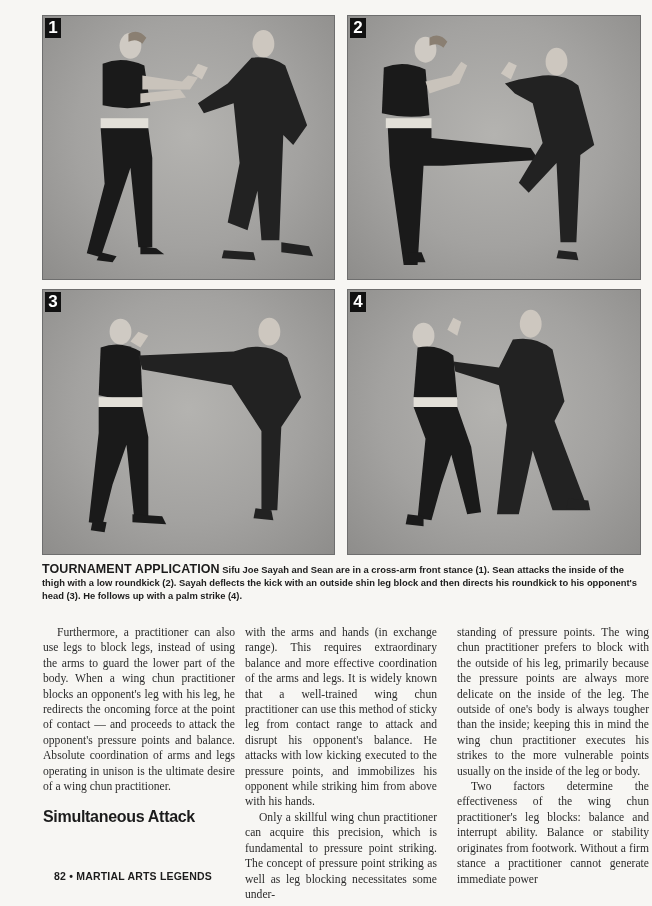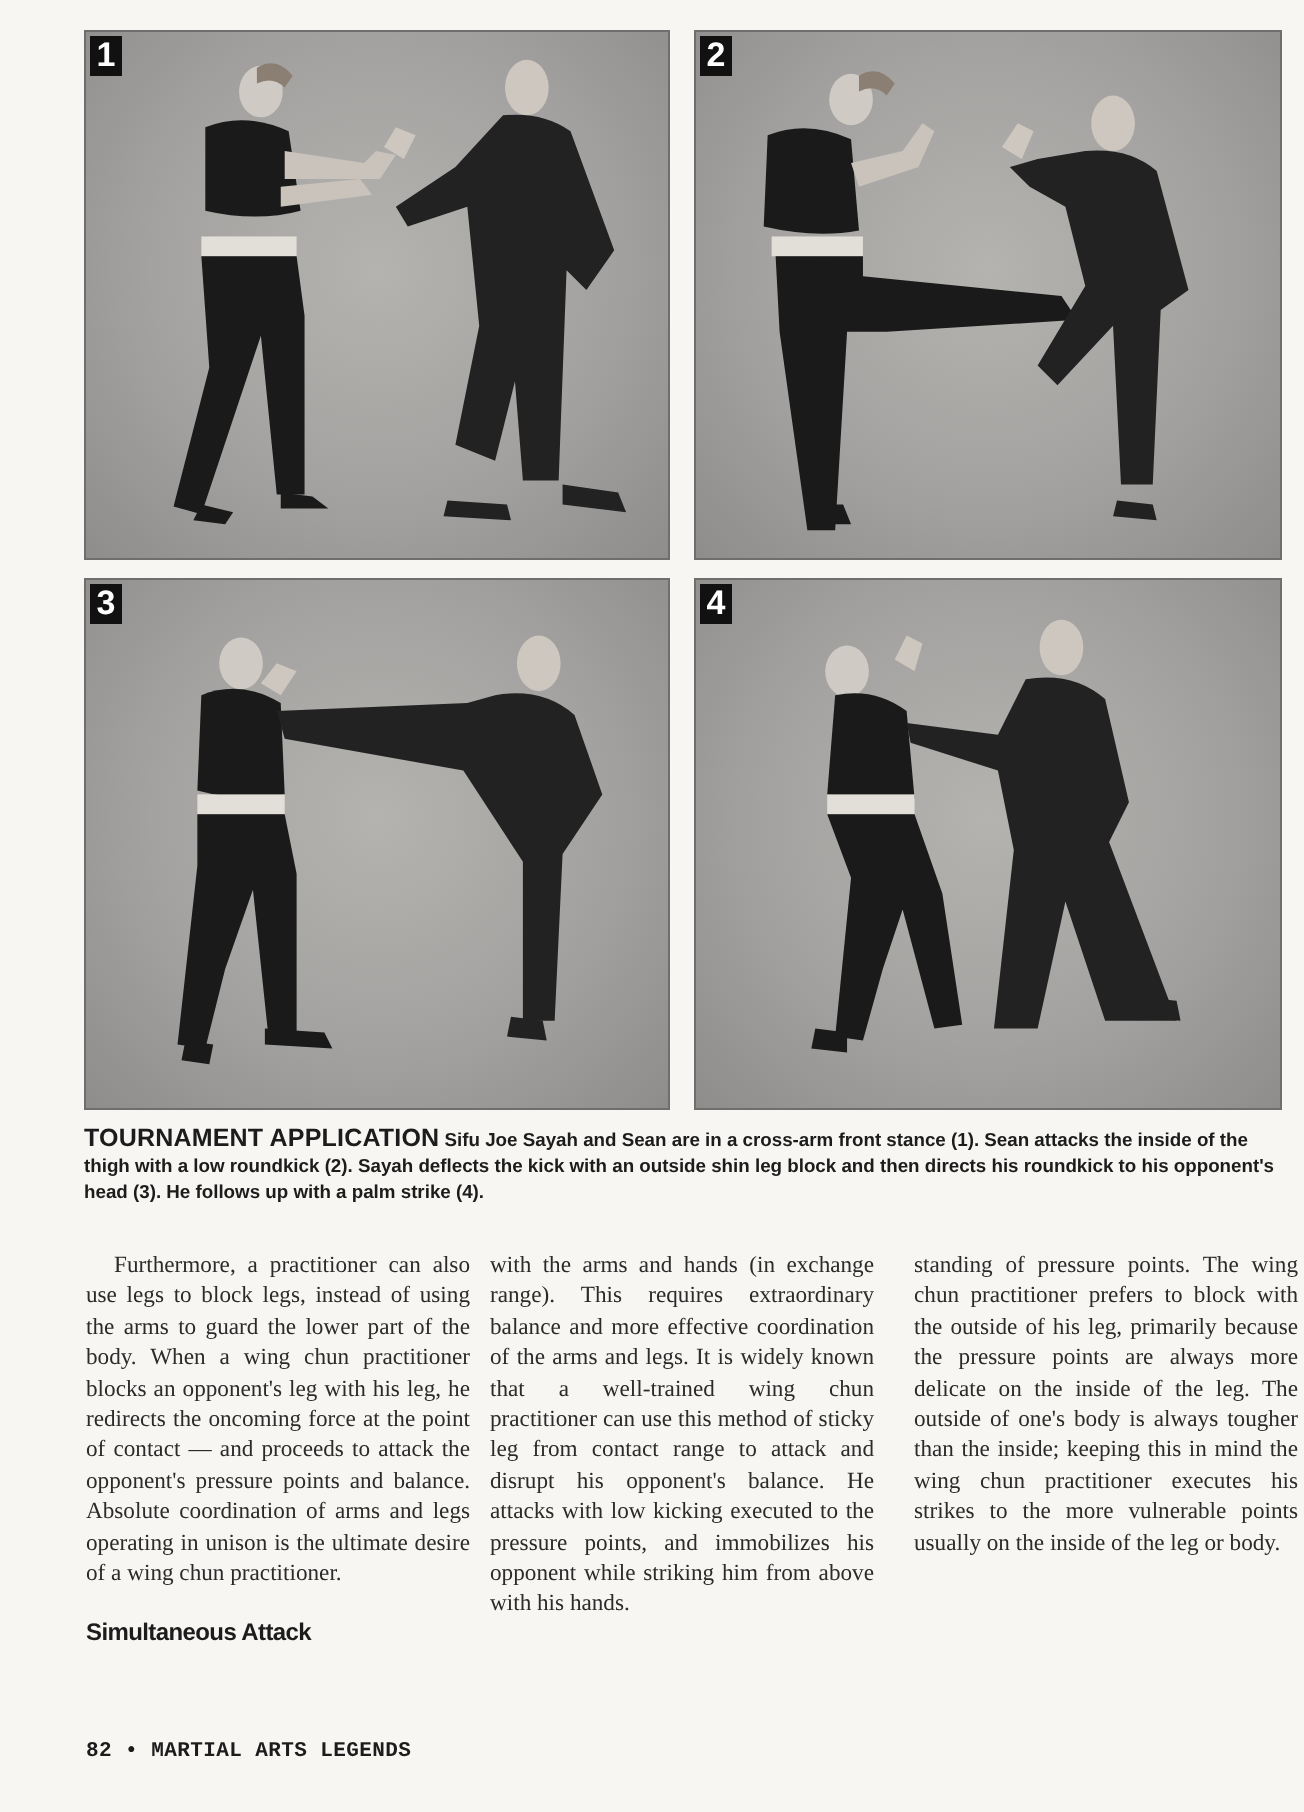--- a/index.html
+++ b/index.html
@@ -45,26 +45,26 @@
     text-align: justify;
     color: #2b2b2b;
   }
   .col p { margin: 0; text-indent: 14px; }
   .col p.noindent { text-indent: 0; }
   #col1 { left: 43px; }
   #col2 { left: 245px; }
   #col3 { left: 446px; margin-left: 11px; }
   .subhead {
     font-family: "Liberation Sans", "DejaVu Sans", sans-serif;
-    font-weight: bold; font-size: 12px; letter-spacing: -0.3px;
+    font-weight: bold; font-size: 16px; letter-spacing: -0.3px;
     margin: 15px 0 1px 0; color: #1c1c1c;
   }
   .footer {
-    position: absolute; left: 43px; top: 870px;
-    font-family: Liberation Mono, monospace;
+    position: absolute; left: 54px; top: 870px;
+    font-family: Liberation Sans, sans-serif;
     font-weight: bold; font-size: 10.5px; color: #1c1c1c; letter-spacing: 0.2px;
   }
 </style>
 </head>
 <body>
 
 <div class="panel" id="p1">
   <svg class="scene" viewBox="0 0 293 265">
 
     <g fill="#1a1a1a">
@@ -154,23 +154,25 @@
   <span class="lead">TOURNAMENT APPLICATION</span><span> Sifu Joe Sayah and Sean are in a cross-arm front stance (1). Sean attacks the inside of the thigh with a low roundkick (2). Sayah deflects the kick with an outside shin leg block and then directs his roundkick to his opponent's head (3). He follows up with a palm strike (4).</span>
 </div>
 
 <div class="col" id="col1">
   <p>Furthermore, a practitioner can also use legs to block legs, instead of using the arms to guard the lower part of the body. When a wing chun practitioner blocks an opponent's leg with his leg, he redirects the oncoming force at the point of contact — and proceeds to attack the opponent's pressure points and balance. Absolute coordination of arms and legs operating in unison is the ultimate desire of a wing chun practitioner.</p>
   <div class="subhead">Simultaneous Attack</div>
 </div>
 
 <div class="col" id="col2">
   <p class="noindent">with the arms and hands (in exchange range). This requires extraordinary balance and more effective coordination of the arms and legs. It is widely known that a well-trained wing chun practitioner can use this method of sticky leg from contact range to attack and disrupt his opponent's balance. He attacks with low kicking executed to the pressure points, and immobilizes his opponent while striking him from above with his hands.</p>
+  <p>Only a skillful wing chun practitioner can acquire this precision, which is fundamental to pressure point striking. The concept of pressure point striking as well as leg blocking necessitates some under-</p>
 </div>
 
 <div class="col" id="col3">
   <p class="noindent">standing of pressure points. The wing chun practitioner prefers to block with the outside of his leg, primarily because the pressure points are always more delicate on the inside of the leg. The outside of one's body is always tougher than the inside; keeping this in mind the wing chun practitioner executes his strikes to the more vulnerable points usually on the inside of the leg or body.</p>
+  <p>Two factors determine the effectiveness of the wing chun practitioner's leg blocks: balance and interrupt ability. Balance or stability originates from footwork. Without a firm stance a practitioner cannot generate immediate power</p>
 </div>
 
 <div class="footer">
   <span>82</span>
   <span>•</span>
   <span>MARTIAL ARTS LEGENDS</span>
 </div>
 
 </body></html>

